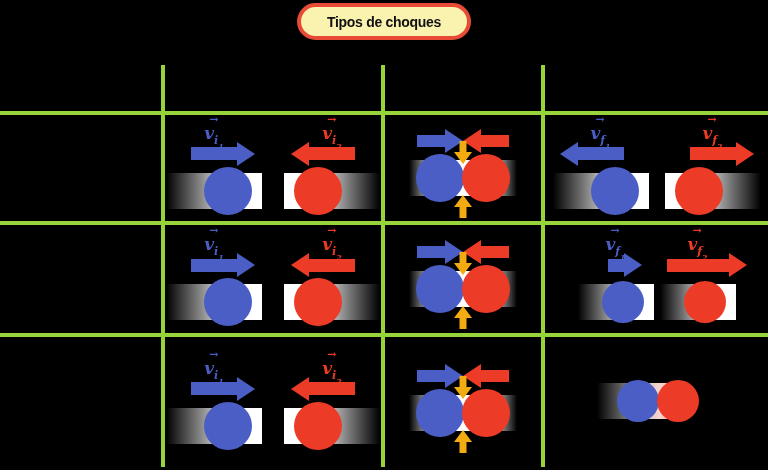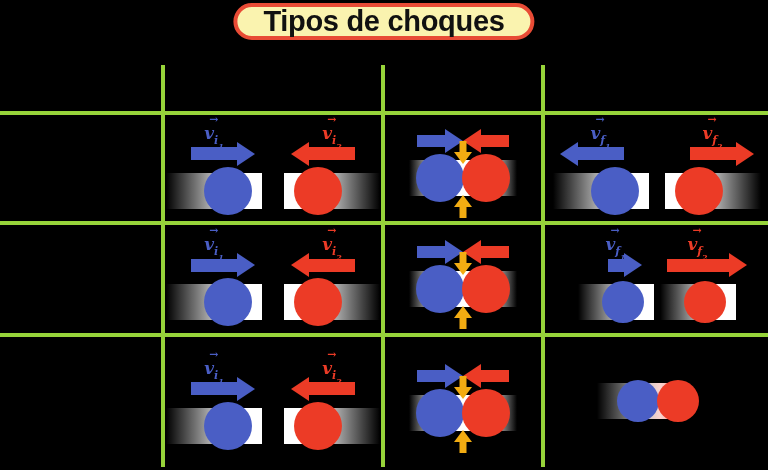--- a/index.html
+++ b/index.html
@@ -6,21 +6,21 @@
     --background:#000000; --grid-line:#97D43A; --ball-blue:#4A5EC5; --ball-red:#EC3B26;
     --contact-yellow:#F2AC12; --title-fill:#FAF3AF; --title-border:#E84B35; --title-text:#111111;
   }
   html,body{margin:0;padding:0;background:#000;}
   #stage{position:relative;width:768px;height:470px;background:var(--background);overflow:hidden;
          font-family:"Liberation Sans",sans-serif;}
   
   .title-pill{position:absolute;top:3px;left:50%;transform:translateX(-50%);
     background:var(--title-fill);border:4px solid var(--title-border);border-radius:19px;
     padding:3px 26px;box-sizing:border-box;height:37px;display:flex;align-items:center;}
-  .title-pill span{font-size:29px;font-weight:700;color:var(--title-text);letter-spacing:-0.3px;white-space:nowrap;}
+  .title-pill span{font-size:14px;font-weight:700;color:var(--title-text);letter-spacing:-0.3px;white-space:nowrap;}
   
   .hline{position:absolute;left:0;width:768px;height:4px;background:var(--grid-line);}
   .vline{position:absolute;top:65px;height:402px;width:4px;background:var(--grid-line);}
   
   .cell{position:absolute;display:flex;align-items:center;justify-content:center;}
   .r1{top:115px;height:102px;} .r2{top:227px;height:101px;} .r3{top:338px;height:126px;}
   .c-antes{left:167px;width:212px;gap:22px;}
   .c-durante{left:387px;width:152px;}
   .c-despues{left:547px;width:219px;gap:16px;}
   .c-despues.tight{gap:2px;}

